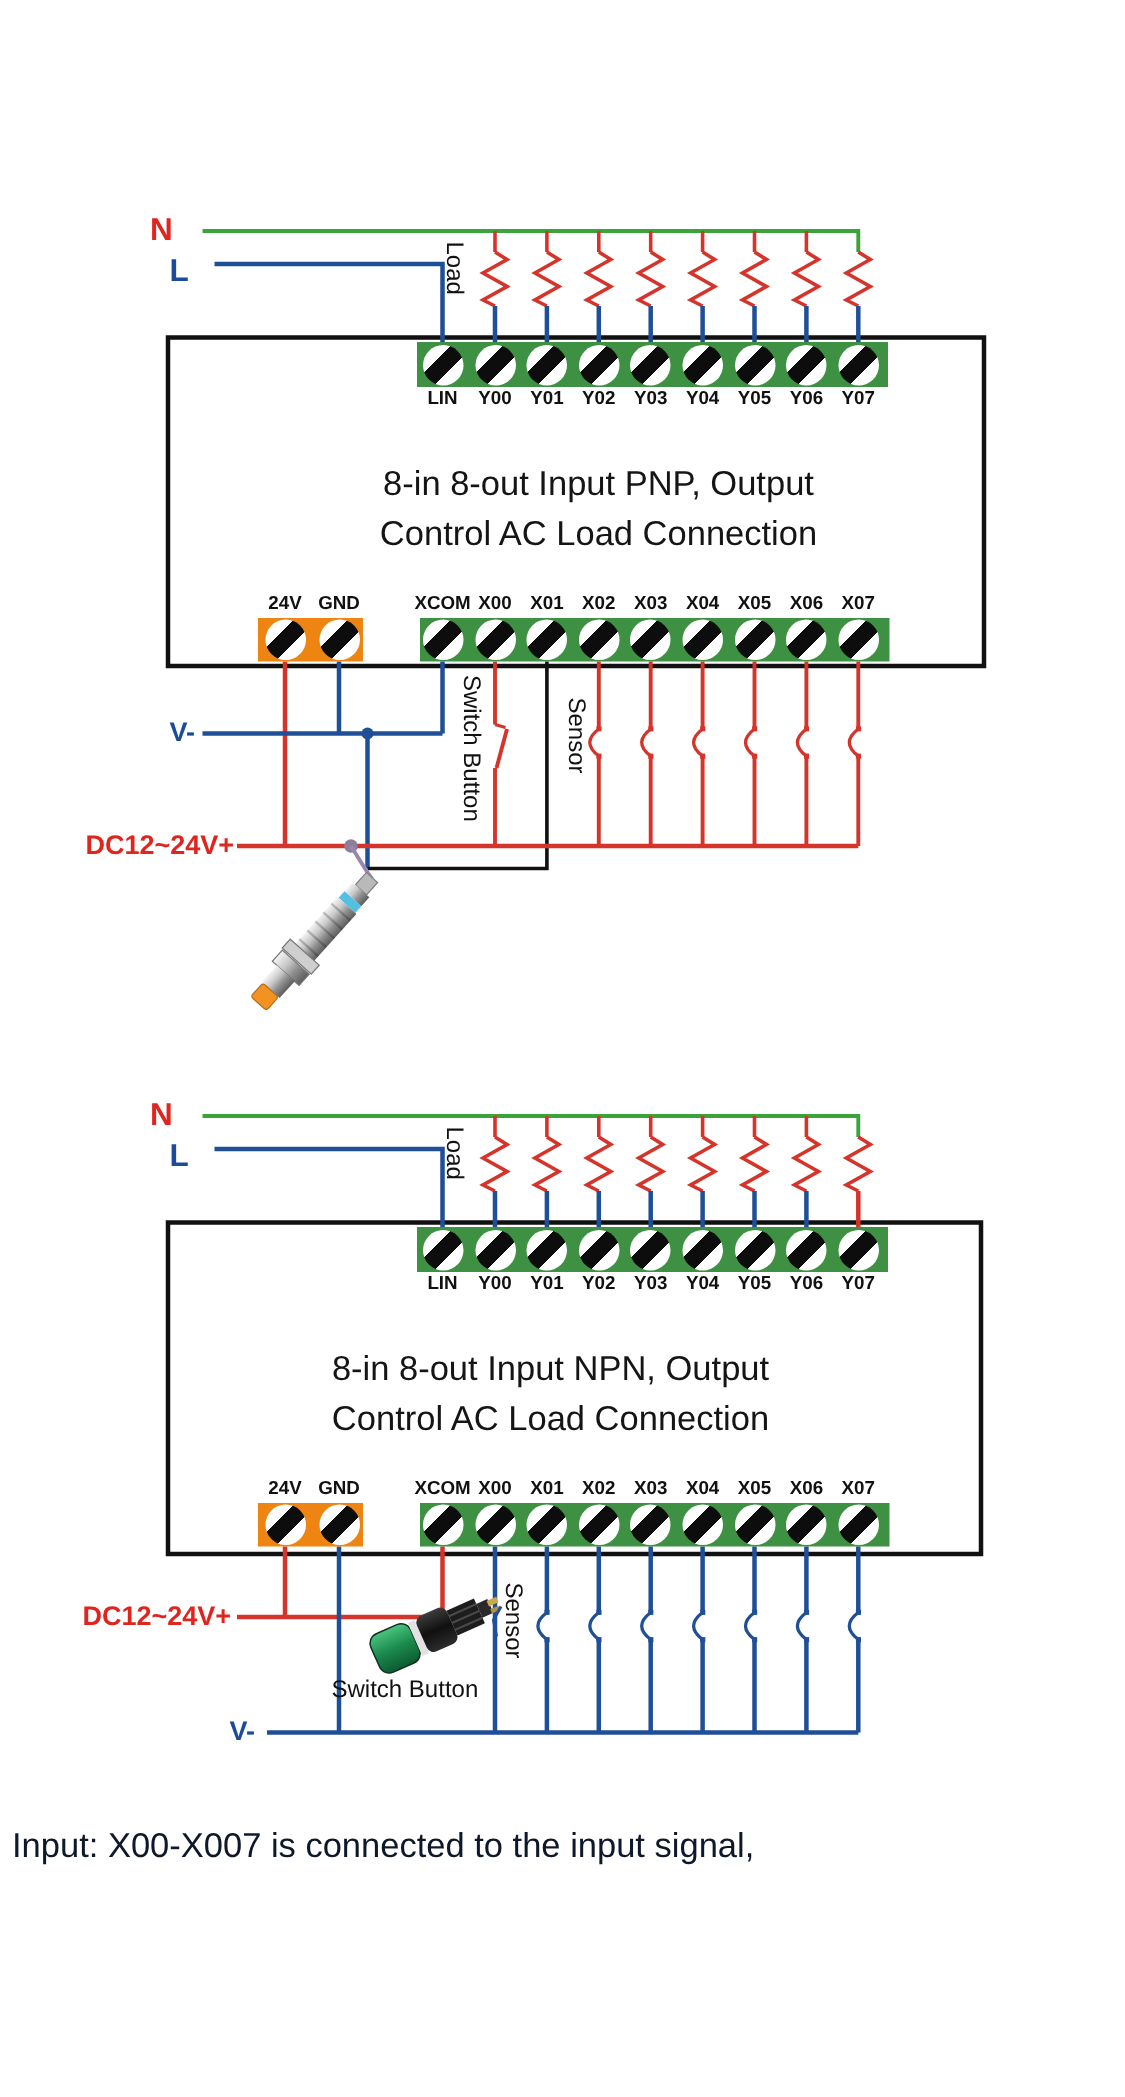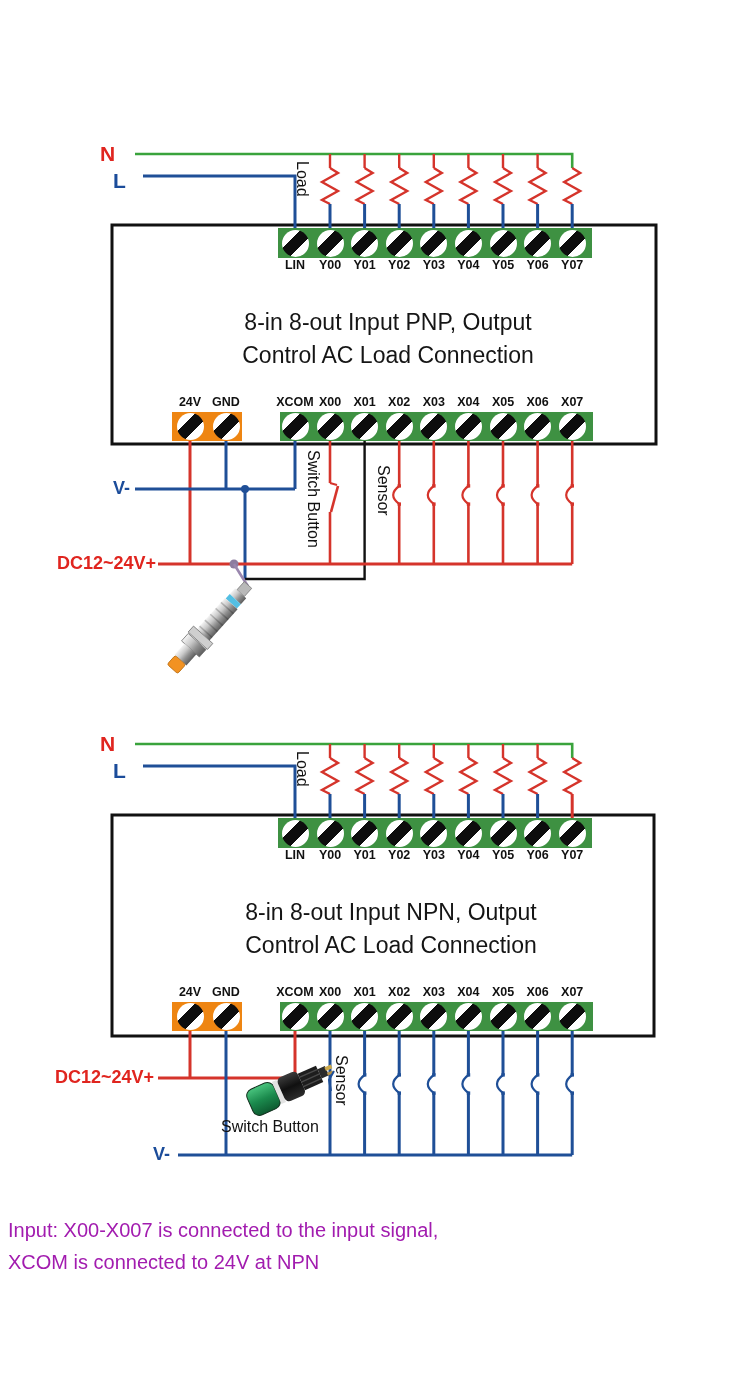--- a/index.html
+++ b/index.html
@@ -13,21 +13,21 @@
          background:linear-gradient(135deg,#fff 35%,#0d0d0d 35%,#0d0d0d 63%,#fff 63%);}
   .tl{position:absolute;width:46px;text-align:center;font-weight:bold;font-size:12.5px;
       color:#111;letter-spacing:0px;white-space:nowrap;}
   .nl{position:absolute;font-weight:bold;font-size:21px;}
   .n-col{color:#e0251f;} .l-col{color:#1b4c9a;}
   .vminus{position:absolute;font-weight:bold;font-size:18px;color:#1b4c9a;text-align:right;}
   .dclab{position:absolute;font-weight:bold;font-size:18px;color:#e0251f;text-align:right;white-space:nowrap;}
   .vtext{position:absolute;writing-mode:vertical-rl;font-size:16px;color:#111;white-space:nowrap;}
   .htext{position:absolute;font-size:16px;color:#111;white-space:nowrap;}
   .title{position:absolute;text-align:center;font-size:23px;color:#151515;line-height:33px;}
-  .footer{position:absolute;left:8px;top:1214px;font-size:20px;color:#a21caf;line-height:32px;}
+  .footer{position:absolute;left:8px;top:1214px;font-size:23px;color:#0f172a;line-height:32px;}
 </style>
 </head>
 <body>
 
 <div id="canvas">
 
   <svg id="wires" width="750" height="1398" viewBox="0 0 750 1398">
     <defs>
       <linearGradient id="gradSilver" x1="0" y1="0" x2="1" y2="0">
         <stop offset="0" stop-color="#f4f4f4"></stop>
@@ -194,40 +194,39 @@
       <path d="M334 1071 l-5 9 l2 11" stroke="#1f4f97" stroke-width="2" fill="none"></path>
     </svg>
 
   <div class="nl n-col abs" style="left:100px;top:142px;">N</div>
   <div class="nl l-col abs" style="left:113px;top:169px;">L</div>
   <div class="vtext" style="left:293px;top:161px;">Load</div>
   <div class="vminus" style="left:94px;top:478px;width:36px;">V-</div>
   <div class="dclab" style="left:48px;top:553px;width:108px;">DC12~24V+</div>
   <div class="vtext" style="left:304px;top:450px;">Switch Button</div>
   <div class="vtext" style="left:374px;top:465px;">Sensor</div>
-  <div class="title" style="left:112px;top:306px;width:552px;">
+  <div class="title" style="left:112px;top:306px;width:552px;padding-left:11px;">
     <div>8-in 8-out Input PNP, Output</div>
     <div>Control AC Load Connection</div>
   </div>
 
   <div class="nl n-col abs" style="left:100px;top:732px;">N</div>
   <div class="nl l-col abs" style="left:113px;top:759px;">L</div>
   <div class="vtext" style="left:293px;top:751px;">Load</div>
   <div class="dclab" style="left:40px;top:1067px;width:114px;">DC12~24V+</div>
   <div class="vminus" style="left:132px;top:1144px;width:38px;">V-</div>
   <div class="htext" style="left:221px;top:1118px;">Switch Button</div>
   <div class="vtext" style="left:332px;top:1055px;">Sensor</div>
-  <div class="title" style="left:120px;top:896px;width:542px;">
+  <div class="title" style="left:96px;top:896px;width:542px;">
     <div>8-in 8-out Input NPN, Output</div>
     <div>Control AC Load Connection</div>
   </div>
 
   <div class="footer">
     <div>Input: X00-X007 is connected to the input signal,</div>
-    <div>XCOM is connected to 24V at NPN</div>
   </div>
 
 <div class="strip" style="left:278px;top:228px;width:314px;height:30px;background:#3e9142"></div>
     <div class="strip" style="left:172px;top:412px;width:70px;height:29px;background:#ee8512"></div>
     <div class="strip" style="left:280px;top:412px;width:313px;height:29px;background:#3e9142"></div>
     <div class="screw" style="left:281.5px;top:229.5px;"></div>
     <div class="tl" style="left:272px;top:258px;">LIN</div>
     <div class="screw" style="left:281.5px;top:413px;"></div>
     <div class="tl" style="left:272px;top:395px;">XCOM</div>
     <div class="screw" style="left:316.5px;top:229.5px;"></div>

